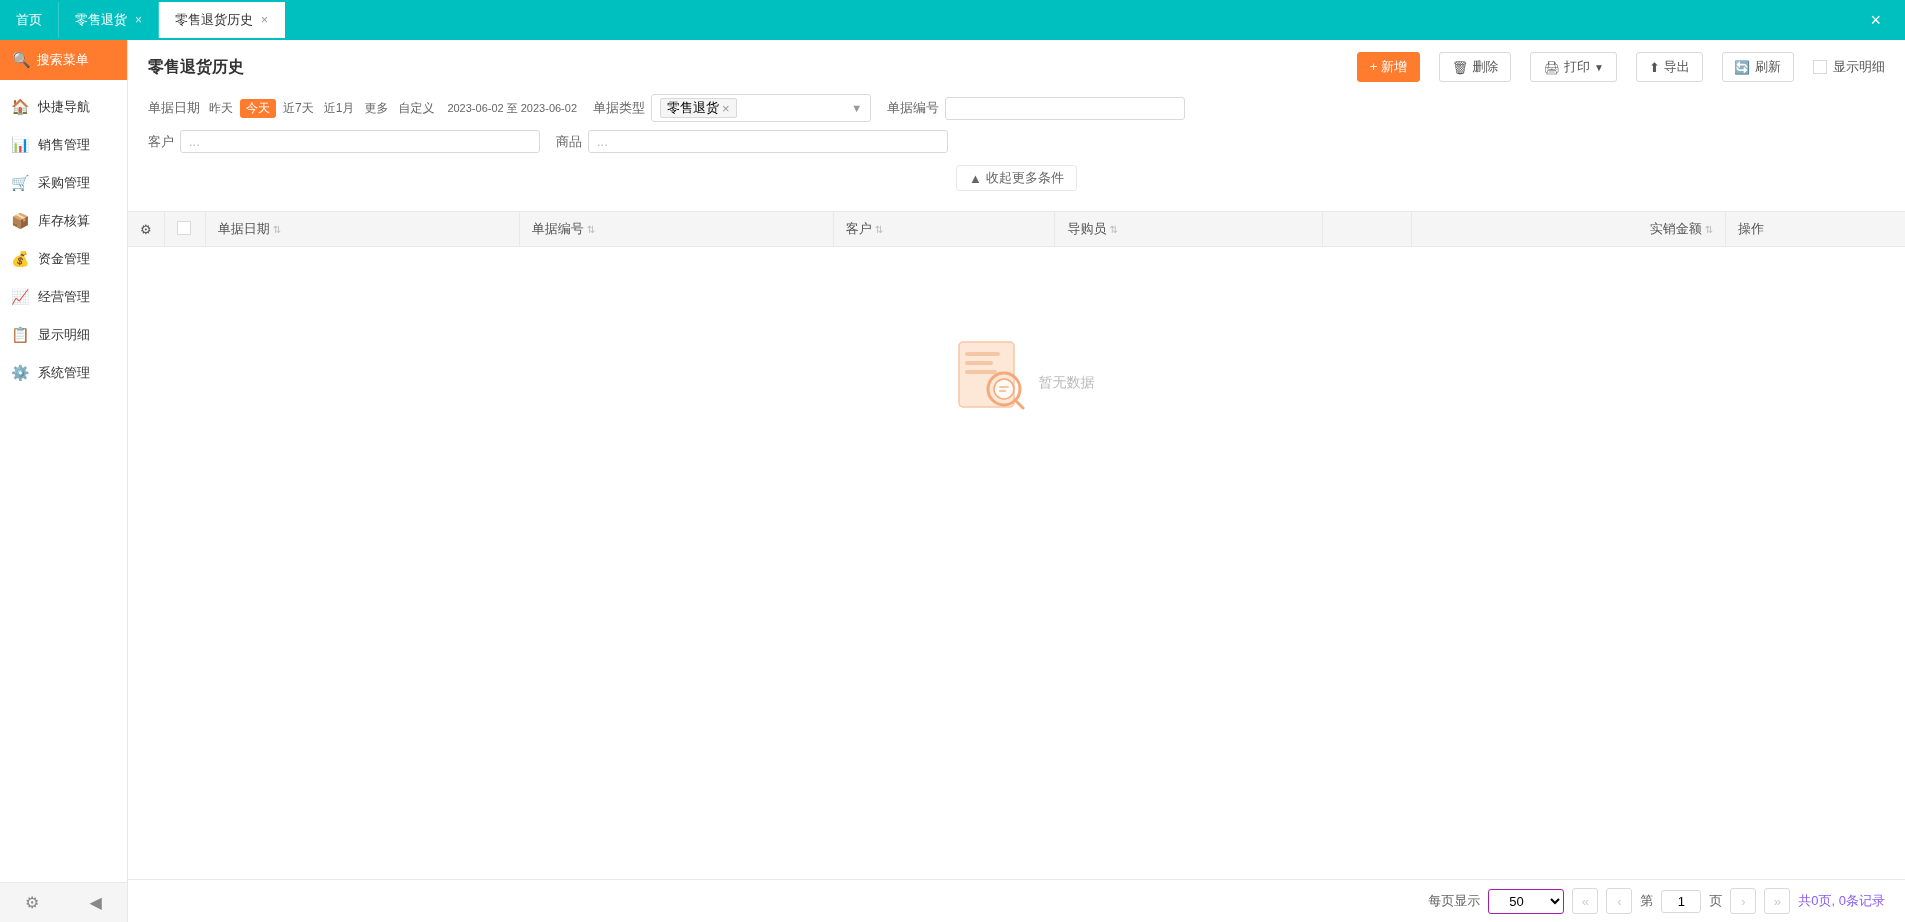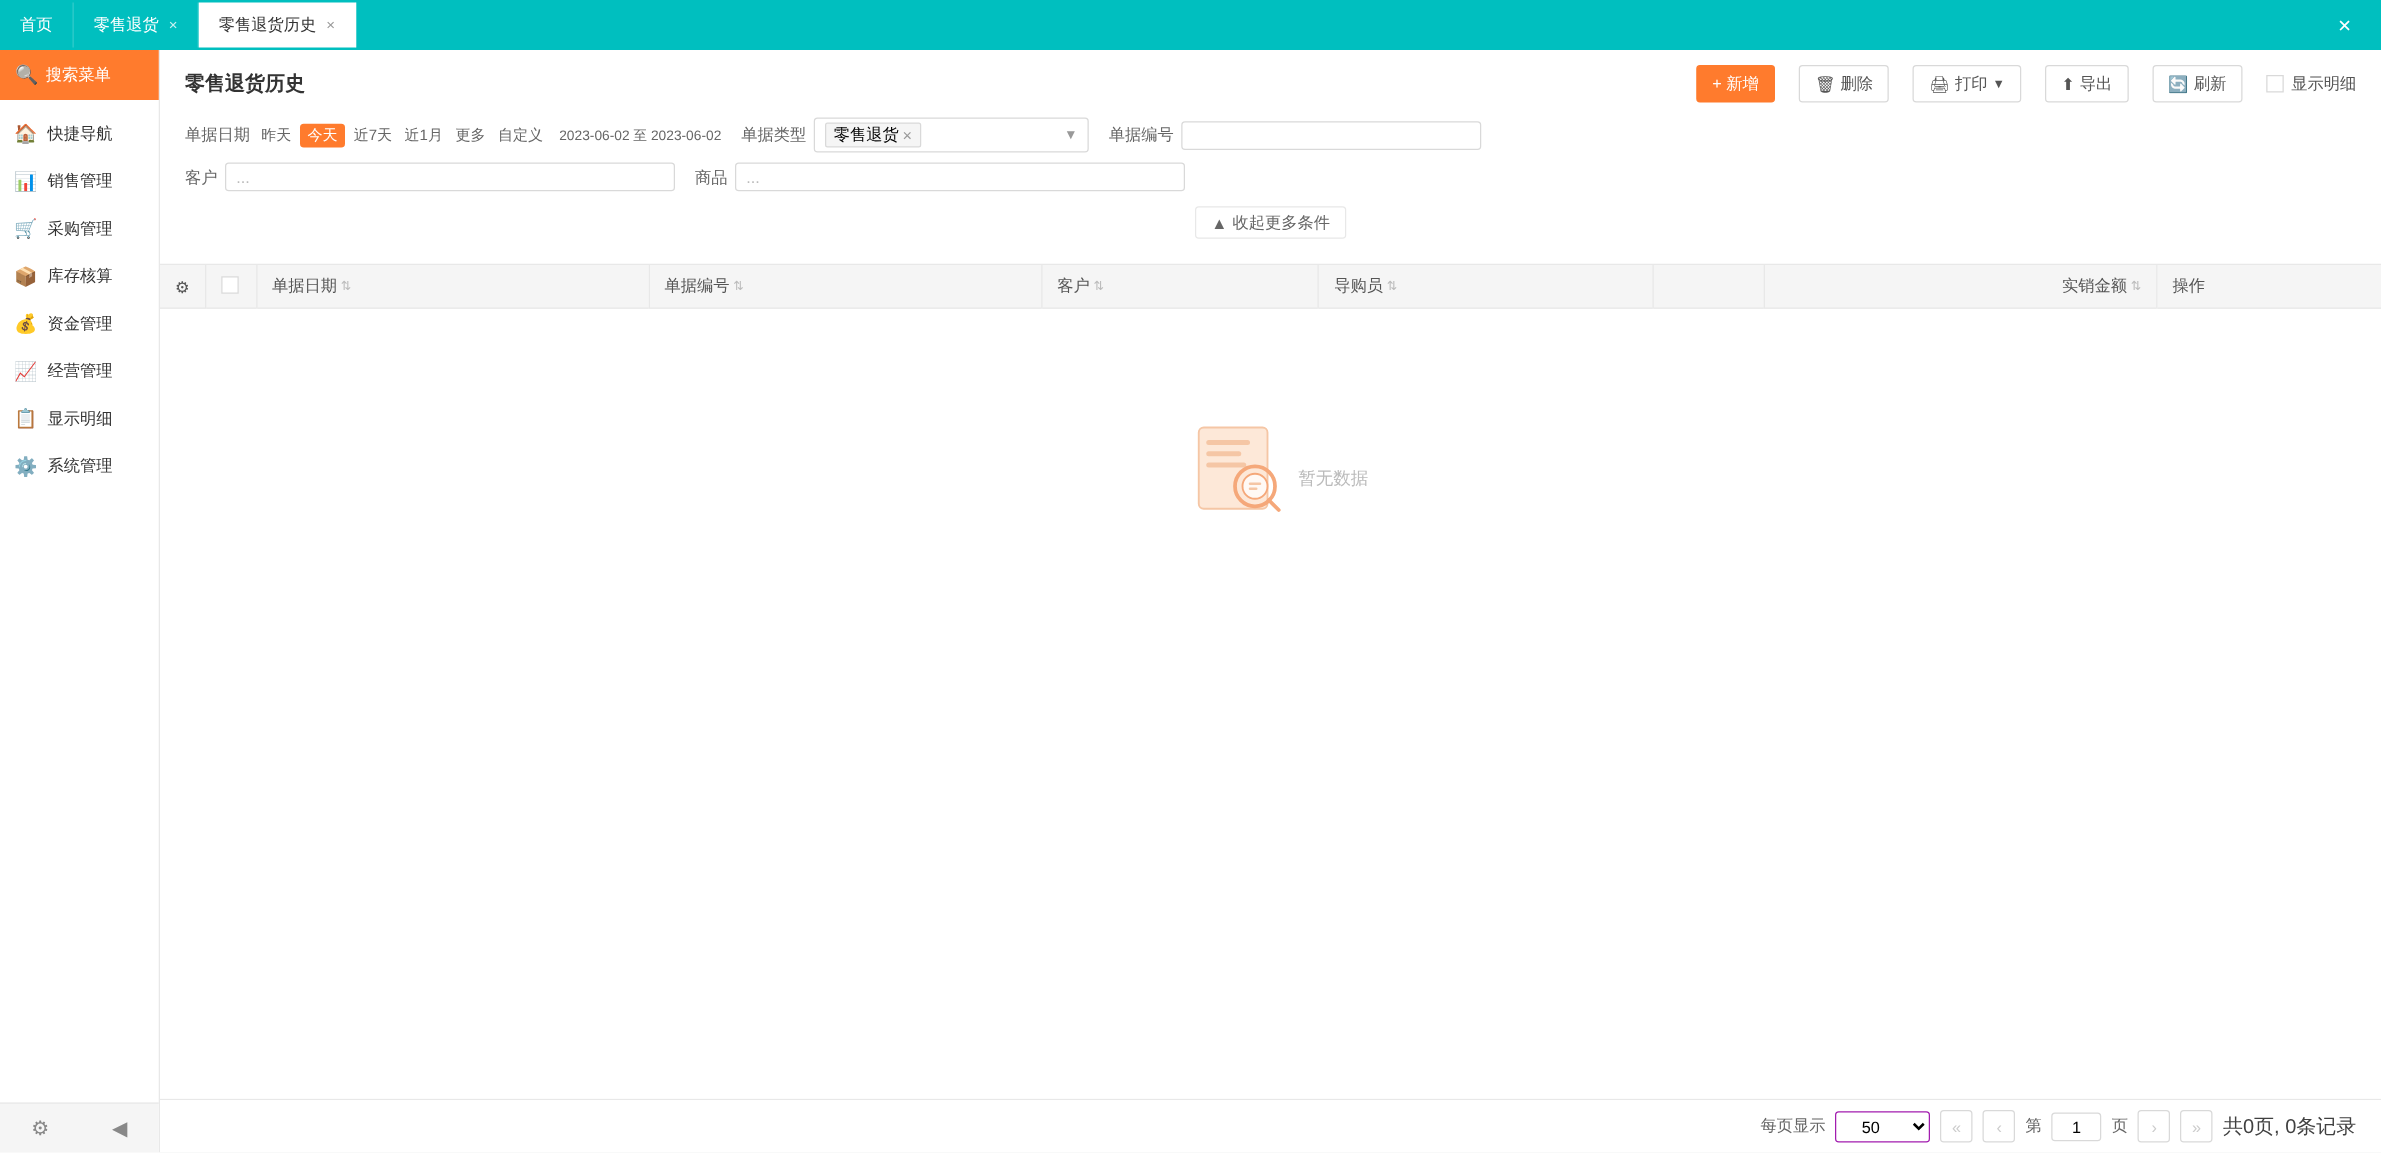--- a/index.html
+++ b/index.html
@@ -369,21 +369,21 @@
     }
     .page-nav-btn.disabled { color: #ccc; cursor: default; }
     .page-input {
       border: 1px solid #d9d9d9;
       border-radius: 3px;
       width: 40px;
       padding: 3px 6px;
       text-align: center;
       font-size: 13px;
     }
-    .page-total { color: #404040; font-size: 16px; }
+    .page-total { color: #8b5cf6; font-size: 13px; }
 
     .content-body {
       flex: 1;
       display: flex;
       flex-direction: column;
       overflow: hidden;
     }
     .filter-wrapper {
       background: #fff;
       padding: 12px 20px 0 20px;

